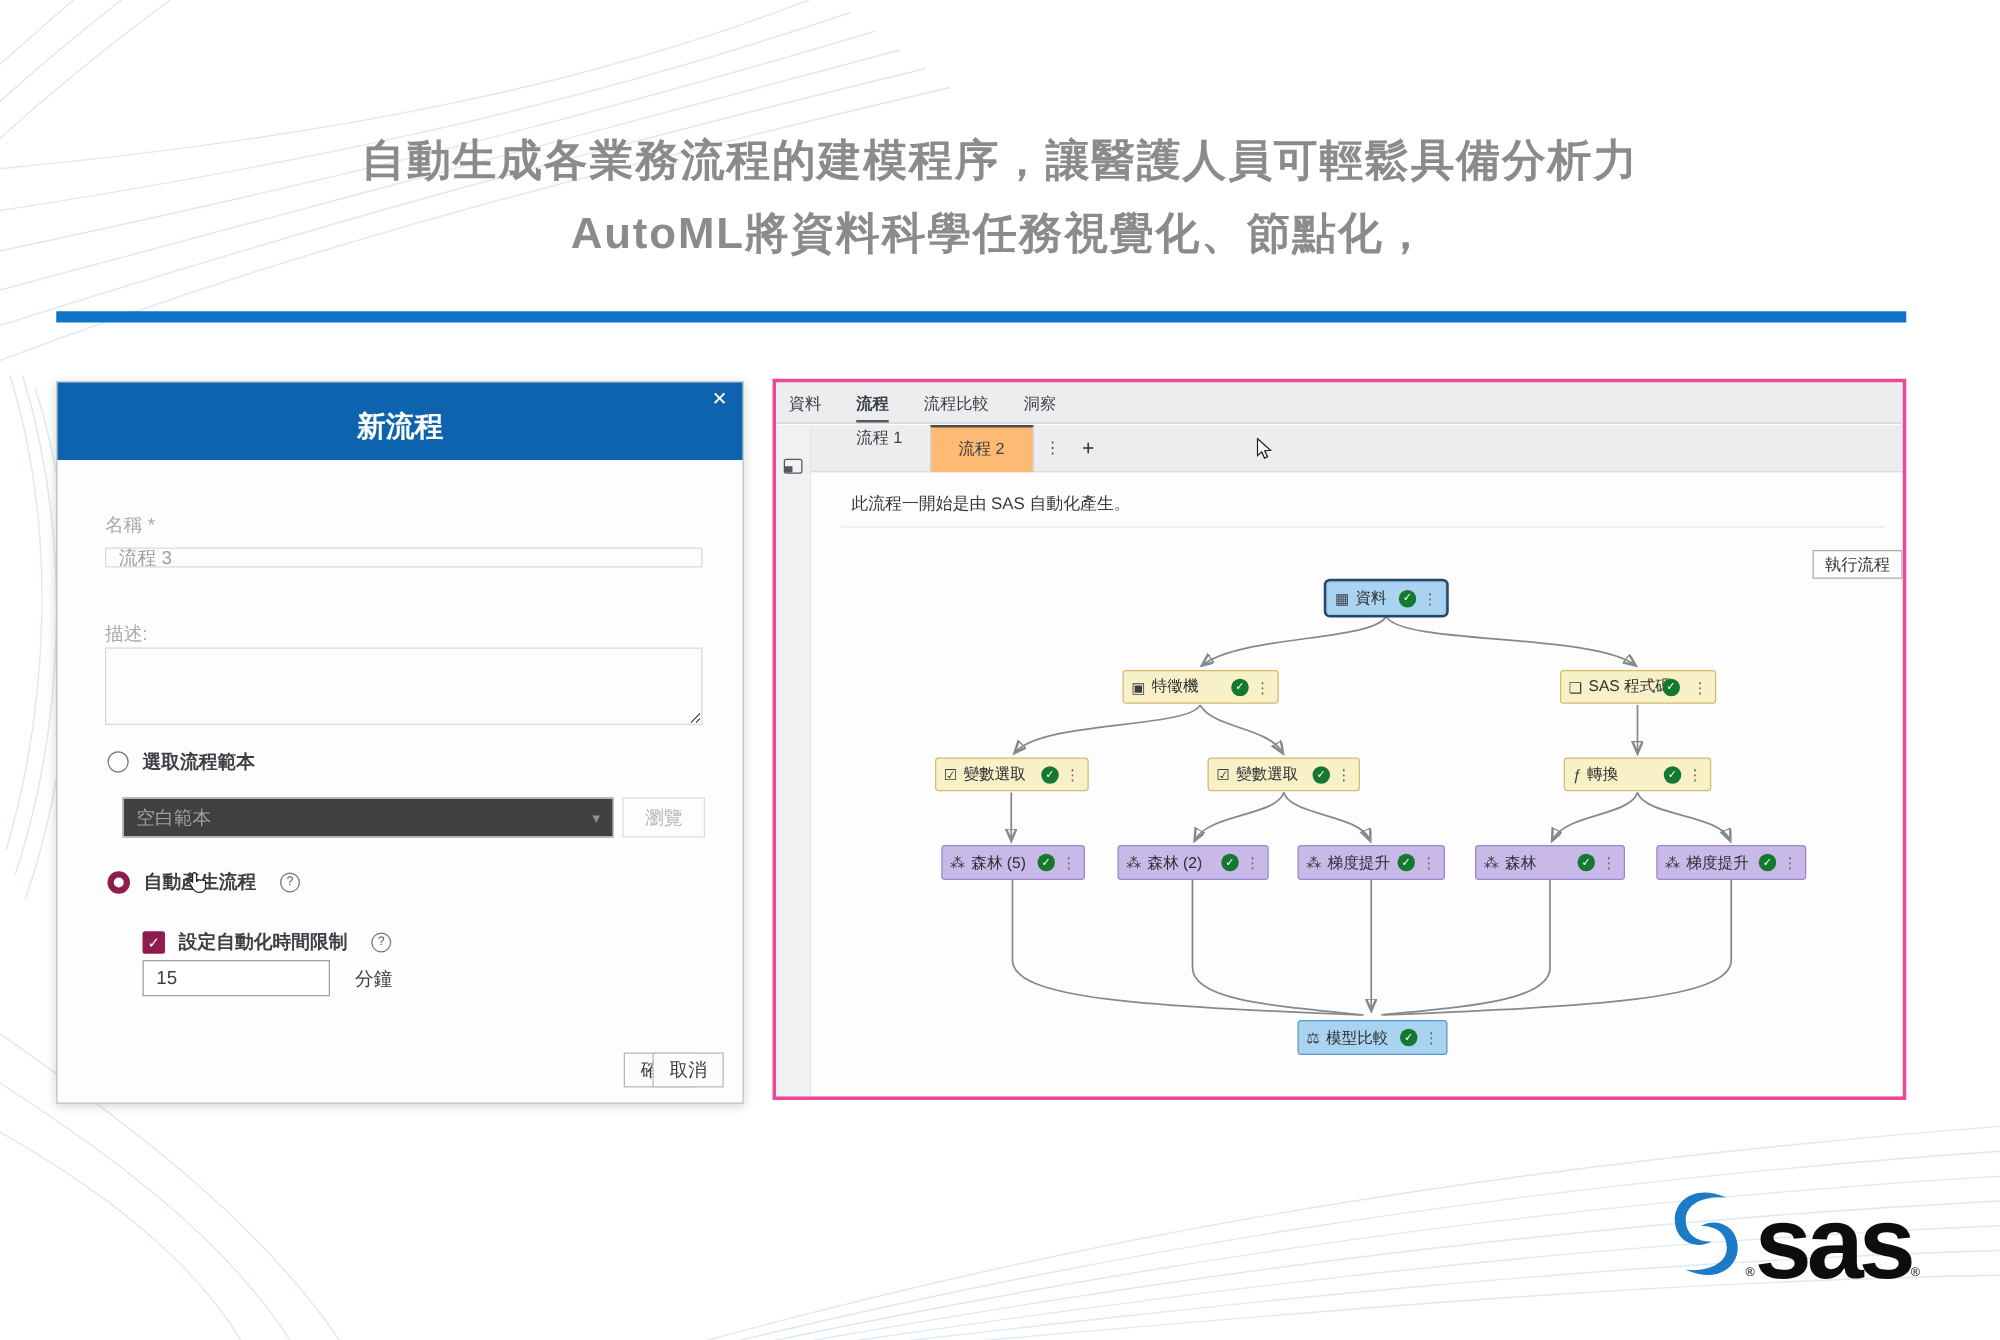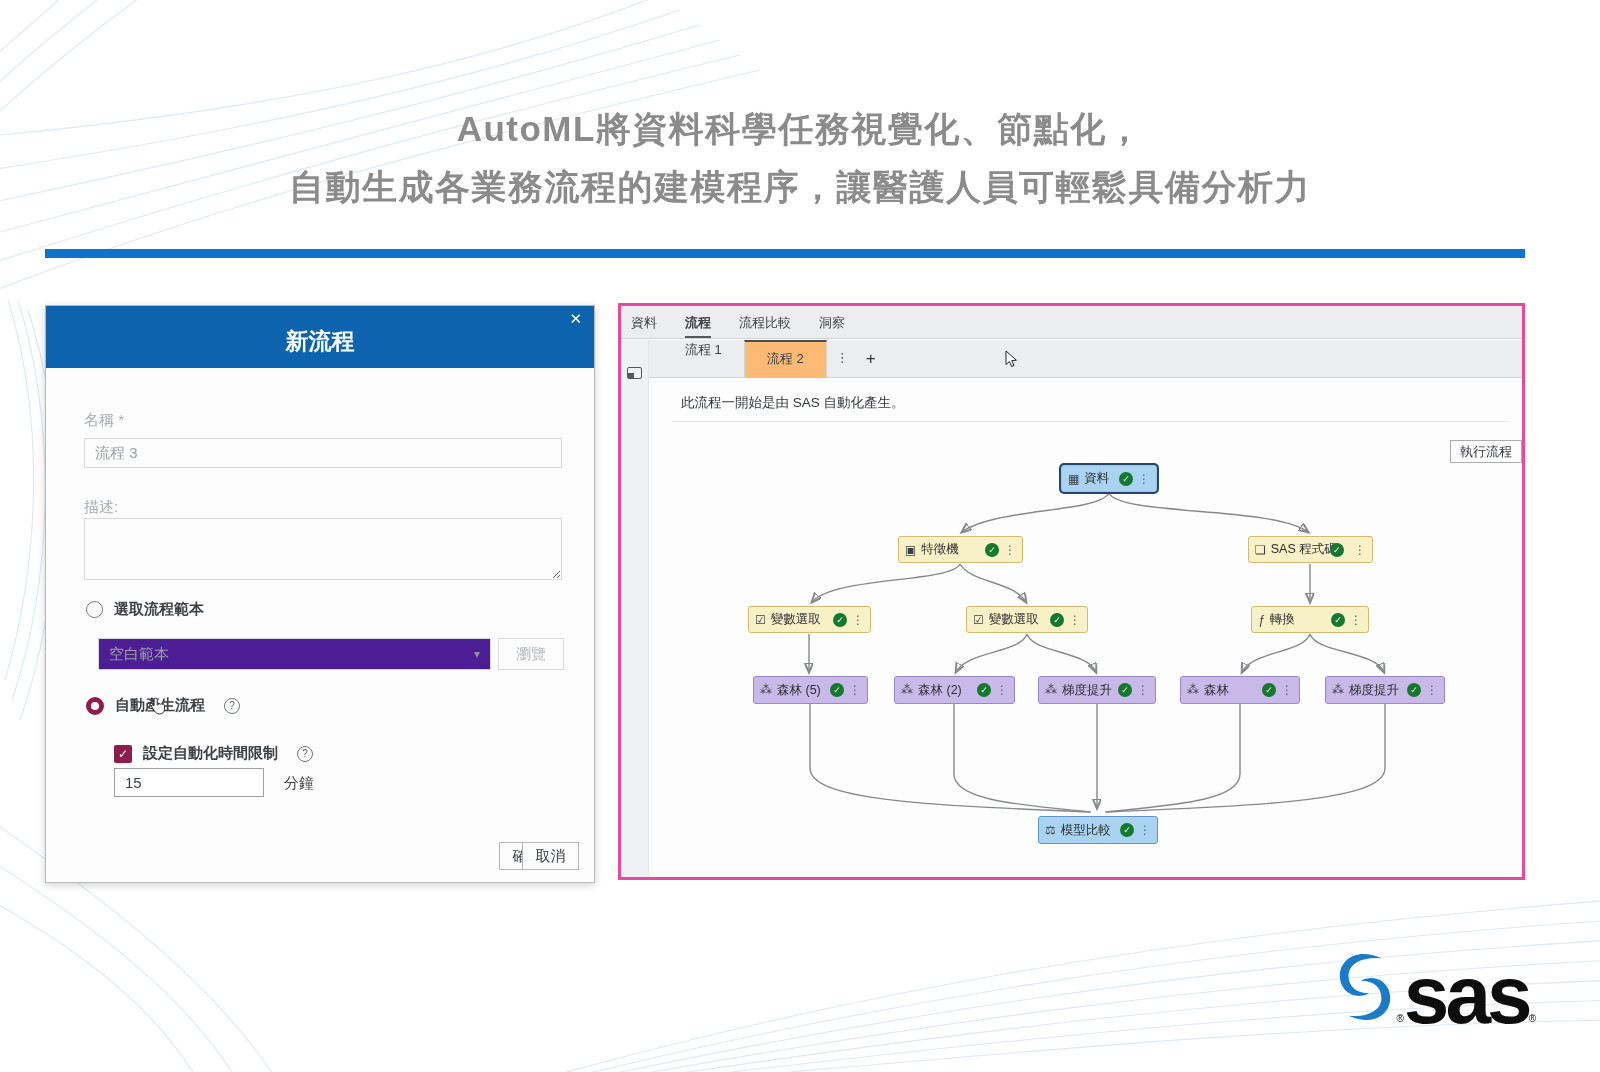--- a/index.html
+++ b/index.html
@@ -15,30 +15,30 @@
     color:#8b8b8b;font-weight:bold;font-size:35px;line-height:58px;letter-spacing:1.5px;}
   .accent-bar{position:absolute;left:45px;top:249px;width:1480px;height:9px;background:#0e74ca;z-index:2;}
 
   
   .dialog{position:absolute;left:45px;top:305px;width:550px;height:578px;background:#fdfdfd;
     border:1px solid #b7babd;box-shadow:0 2px 8px rgba(0,0,0,.18);z-index:3;}
   .dialog-header{height:62px;background:#0e63ae;position:relative;}
   .dialog-title{text-align:center;line-height:70px;color:#ffffff;font-size:23px;font-weight:bold;}
   .dialog-close{position:absolute;right:12px;top:4px;color:#ffffff;font-size:15px;cursor:pointer;}
   .field-label{position:absolute;left:38px;color:#a6abb0;font-size:15px;}
-  .text-input{position:absolute;left:38px;width:478px;height:30px;border:1px solid #d6d9db;background:#fdfdfd;
+  .text-input{position:absolute;left:38px;width:478px;height:16px;border:1px solid #d6d9db;background:#fdfdfd;
     color:#9aa0a5;font-size:15px;padding:0 10px;font-family:inherit;}
   .textarea{position:absolute;left:38px;top:212px;width:478px;height:62px;border:1px solid #d6d9db;background:#fdfdfd;}
   .radio-row{position:absolute;display:flex;align-items:center;gap:11px;}
   .radio{width:17px;height:17px;border-radius:50%;background:#fff;border:1.5px solid #75797d;flex:0 0 auto;}
   .radio.checked{border:5.5px solid #8e1d4e;width:18px;height:18px;}
   .opt-label{color:#3d4145;font-size:15px;font-weight:600;}
   .help-circle{width:16px;height:16px;border-radius:50%;border:1.3px solid #71767a;color:#595e62;
     font-size:10px;display:flex;align-items:center;justify-content:center;margin-left:8px;}
-  .select-box{position:absolute;left:52px;top:332px;width:393px;height:32px;border:1px solid #d6d9db;background:#4c1d95;
+  .select-box{position:absolute;left:52px;top:332px;width:393px;height:32px;border:1px solid #d6d9db;background:#404040;
     display:flex;align-items:center;padding:0 10px;color:#9aa0a5;font-size:15px;}
   .select-caret{margin-left:auto;color:#8d9296;font-size:12px;}
   .browse-btn{position:absolute;left:452px;top:332px;width:66px;height:32px;border:1px solid #d9dcde;background:#fdfdfd;
     color:#b3b8bd;font-size:15px;display:flex;align-items:center;justify-content:center;}
   .checkbox-row{position:absolute;left:68px;top:438px;display:flex;align-items:center;gap:11px;}
   .checkbox{width:18px;height:18px;background:#8e1d4e;color:#fff;font-size:12px;font-weight:bold;
     display:flex;align-items:center;justify-content:center;border-radius:2px;}
   .minutes-input{position:absolute;left:68px;top:462px;width:150px;height:29px;border:1px solid #9aa0a5;background:#fff;
     color:#3d4145;font-size:15px;padding:0 10px;font-family:inherit;}
   .minutes-label{position:absolute;left:238px;top:468px;color:#3d4145;font-size:15px;}
@@ -115,22 +115,22 @@
   <path d="M580,1085 C880,1030 1210,980 1615,960"></path>
   <path d="M600,1085 C900,1040 1230,995 1615,980"></path>
   <path d="M620,1085 C920,1050 1250,1010 1615,1000"></path>
   <path d="M640,1085 C940,1060 1270,1025 1615,1020"></path>
   <path d="M-10,900 C80,950 160,1010 200,1085"></path>
   <path d="M-10,860 C100,930 190,1000 240,1085"></path>
   <path d="M-10,820 C120,910 220,990 280,1085"></path>
 </svg>
 
 <div class="title-block">
+  <div>自動生成各業務流程的建模程序，讓醫護人員可輕鬆具備分析力</div>
   <div>AutoML將資料科學任務視覺化、節點化，</div>
-  <div>自動生成各業務流程的建模程序，讓醫護人員可輕鬆具備分析力</div>
 </div>
 <div class="accent-bar"></div>
 
 <div class="dialog">
   <div class="dialog-header">
     <div class="dialog-title">新流程</div>
     <span class="dialog-close">✕</span>
   </div>
 
   <div class="field-label" style="top:105px;">名稱 *</div>

